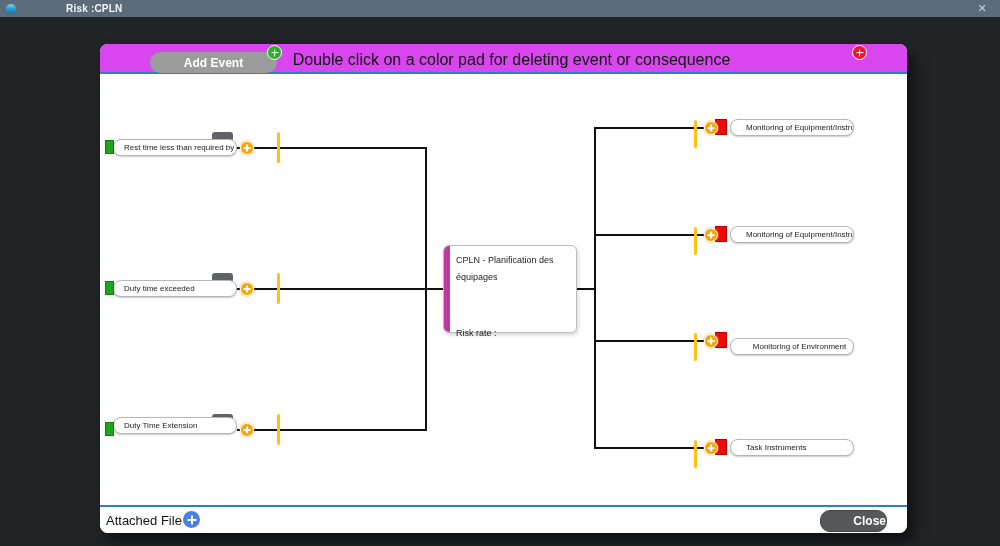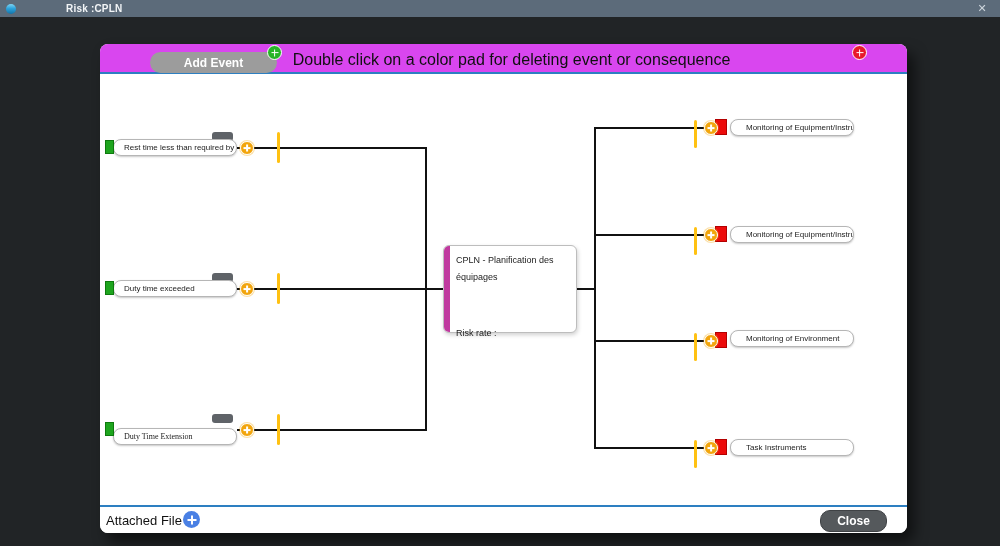--- a/index.html
+++ b/index.html
@@ -125,21 +125,21 @@
   .attach-plus {
     position:absolute; left:83px; top:4px; width:17px; height:17px;
     border-radius:50%; background:#4a80e4; cursor:pointer;
   }
   .attach-plus::before { width:9px; height:2px; }
   .attach-plus::after  { width:2px; height:9px; }
   .close-btn {
     position:absolute; right:20px; top:3px; width:67px; height:22px;
     background:#55595c; border:1px solid #3f4245; border-radius:10px;
     color:#fff; font-weight:bold; font-size:12px;
-    font-family:"Liberation Sans", sans-serif; cursor:pointer;
+    font-family:"Liberation Sans", sans-serif; cursor:pointer;text-align:right;
   }
 </style>
 </head>
 <body>
 
 <div class="titlebar">
   <span class="titlebar-icon"></span>
   <span class="titlebar-title">Risk :CPLN</span>
   <span class="titlebar-close">✕</span>
 </div>
@@ -174,21 +174,21 @@
     <div class="plus-circle" style="left:140px; top:67px;"></div>
     <div class="barrier" style="left:177px; top:58px; height:31px;"></div>
 
     <div class="drag-tab" style="top:199px;"></div>
     <div class="node-box event-box" style="top:206px;">Duty time exceeded</div>
     <div class="color-pad pad-green" style="top:207px;"></div>
     <div class="plus-circle" style="left:140px; top:208px;"></div>
     <div class="barrier" style="left:177px; top:199px; height:31px;"></div>
 
     <div class="drag-tab" style="top:340px;"></div>
-    <div class="node-box event-box" style="top:354px;font-family:Liberation Serif, serif;">Duty Time Extension</div>
+    <div class="node-box event-box" style="top:343px;">Duty Time Extension</div>
     <div class="color-pad pad-green" style="top:348px;"></div>
     <div class="plus-circle" style="left:140px; top:349px;"></div>
     <div class="barrier" style="left:177px; top:340px; height:31px;"></div>
 
     <div class="central-node">
       <div class="central-bar"></div>
       <div class="central-title">CPLN - Planification des équipages</div>
       <div class="central-risk">Risk rate :</div>
     </div>
 
@@ -198,21 +198,21 @@
     <div class="node-box cons-box" style="top:45px;">Monitoring of Equipment/Instruments</div>
 
     <div class="barrier" style="left:594px; top:153px; height:28px;"></div>
     <div class="plus-circle" style="left:604px; top:154px;"></div>
     <div class="color-pad pad-red" style="top:152px;"></div>
     <div class="node-box cons-box" style="top:152px;">Monitoring of Equipment/Instruments</div>
 
     <div class="barrier" style="left:594px; top:259px; height:28px;"></div>
     <div class="plus-circle" style="left:604px; top:260px;"></div>
     <div class="color-pad pad-red" style="top:258px;"></div>
-    <div class="node-box cons-box" style="top:256px;">Monitoring of Environment</div>
+    <div class="node-box cons-box" style="top:264px;text-align:center;">Monitoring of Environment</div>
 
     <div class="barrier" style="left:594px; top:366px; height:28px;"></div>
     <div class="plus-circle" style="left:604px; top:367px;"></div>
     <div class="color-pad pad-red" style="top:365px;"></div>
     <div class="node-box cons-box" style="top:365px;">Task Instruments</div>
 
   </div>
 
   <div class="dlg-footer">
     <span class="attach-label">Attached File :</span>

